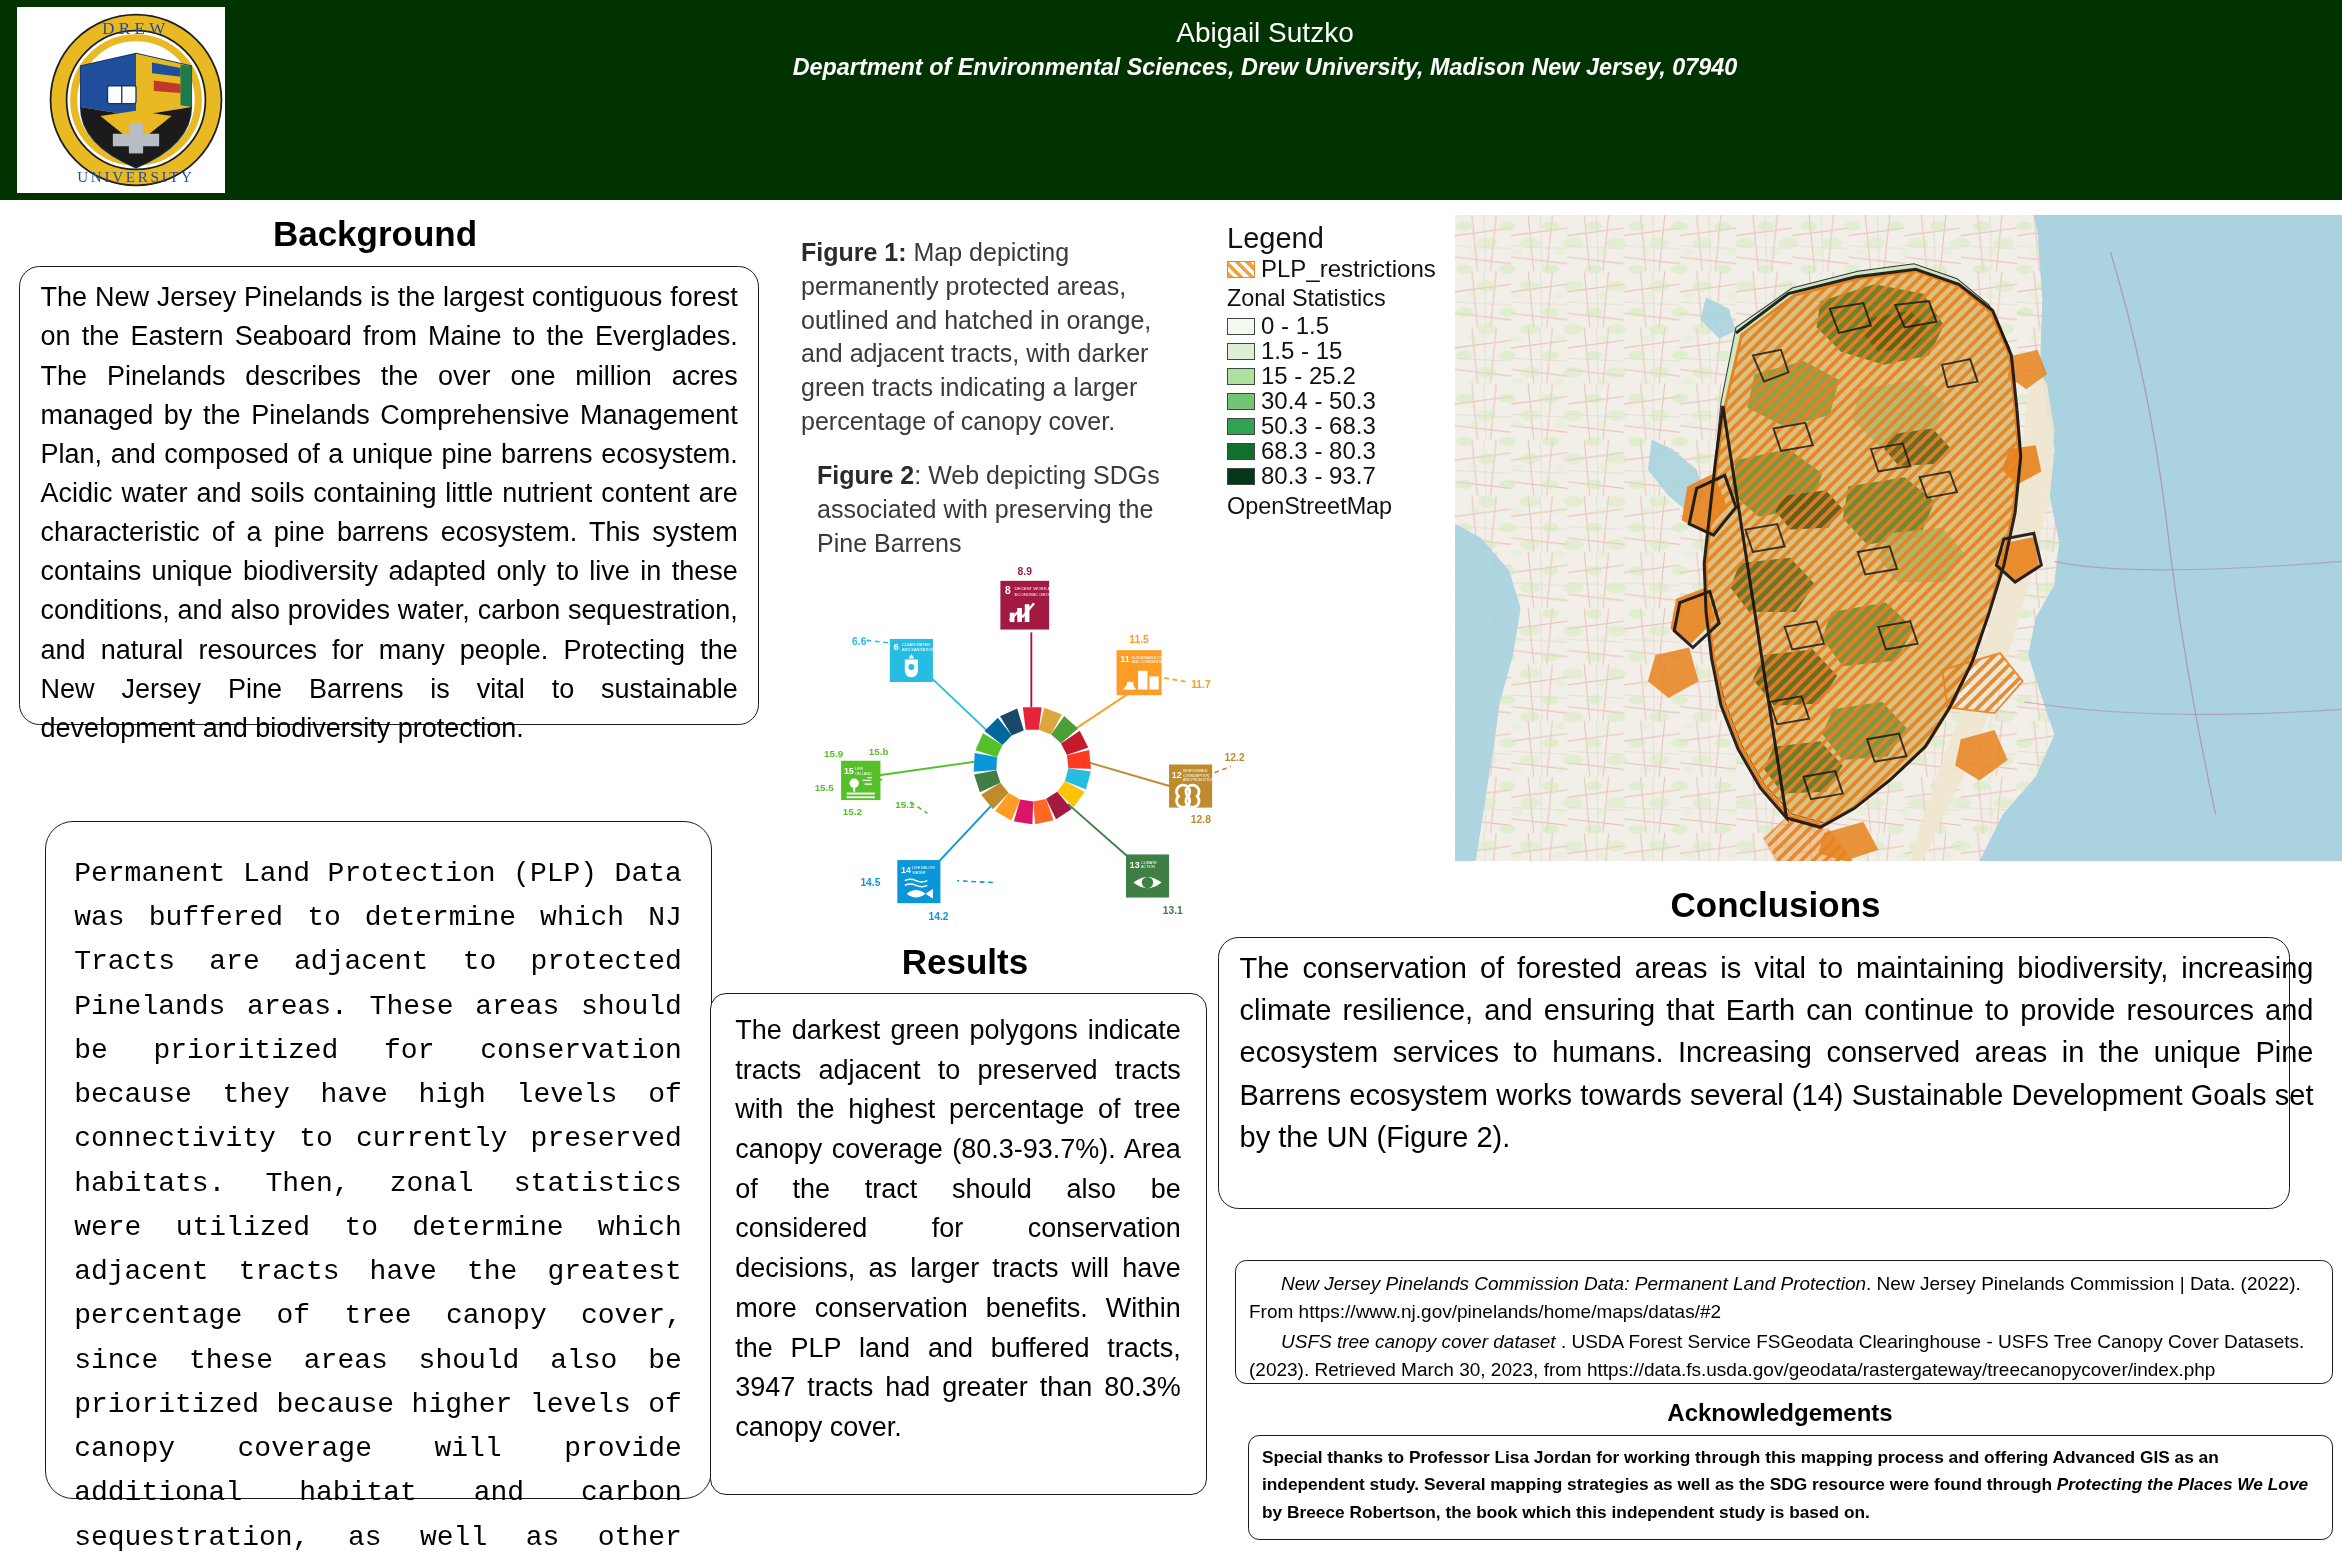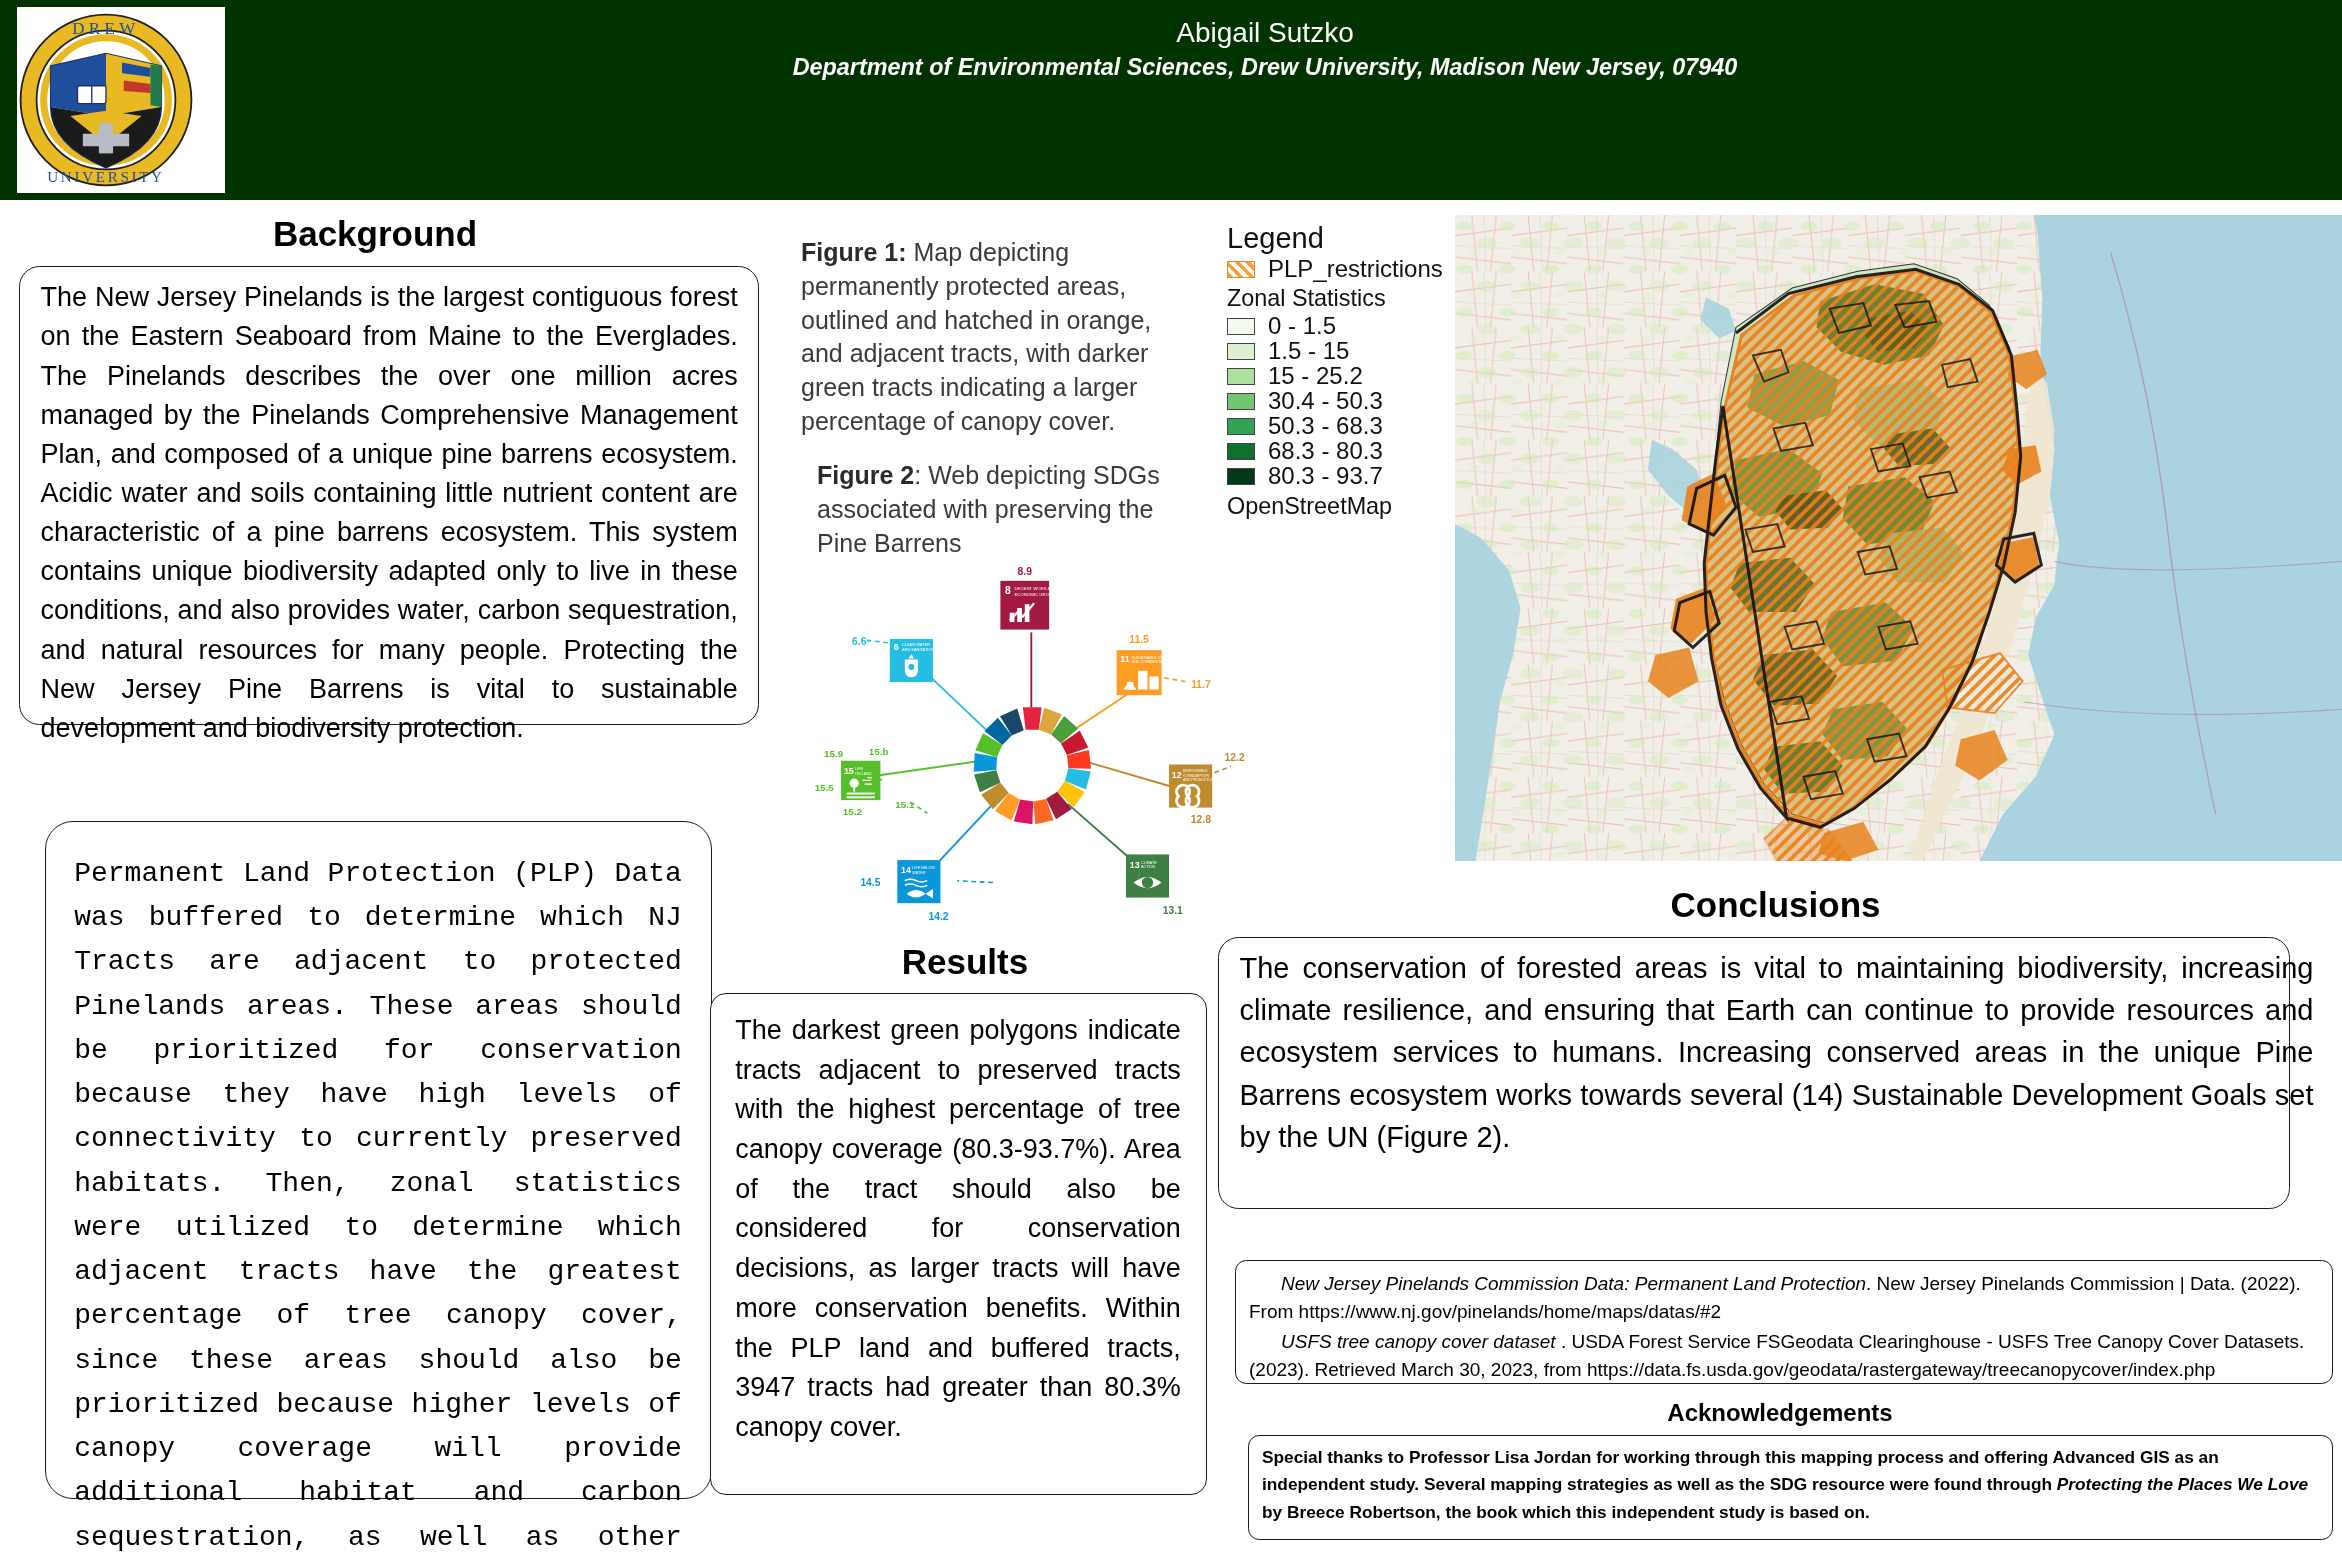--- a/index.html
+++ b/index.html
@@ -13,21 +13,21 @@
   .poster{position:absolute;inset:0;background:#fff;}
 
   
   .header{
     position:absolute;left:0;top:0;width:2342px;height:200px;
     background:#013300;
   }
   .logo-box{
     position:absolute;left:17px;top:6.6px;width:208px;height:186px;
     background:#ffffff;
-    display:flex;align-items:center;justify-content:flex-start;
+    display:flex;align-items:center;justify-content:flex-end;
   }
   .logo-svg{width:178px;height:178px;display:block;}
   .header-text{
     position:absolute;left:375px;top:13px;width:1780px;
     text-align:center;color:#ffffff;
   }
   .poster-title{
     font-size:42px;font-weight:bold;letter-spacing:0.2px;
     line-height:1.25;margin:0;padding-top:11.2px;
     font-family:"Liberation Sans", sans-serif;
@@ -78,21 +78,21 @@
   }
   #cap-fig2{
     position:absolute;left:817px;top:459px;width:375px;
     font-size:25px;line-height:1.35;color:#3a3a3a;
   }
   .cap-strong{font-weight:bold;color:#2b2b2b;}
 
   
   #legend{position:absolute;left:1227px;top:223px;width:234px;}
   .legend-title{font-size:29px;color:#111;line-height:1.05;margin-bottom:3.7px;}
-  .legend-row{display:flex;align-items:center;gap:13px;height:25px;}
+  .legend-row{display:flex;align-items:center;gap:6px;height:25px;}
   .legend-sub{font-size:23.4px;color:#111;line-height:1.15;margin-top:2.8px;margin-bottom:1.9px;}
   .sw{width:28px;height:17px;border:1.5px solid #444;box-sizing:border-box;display:inline-block;flex:0 0 auto;}
   .sw-hatch{
     width:28px;height:17px;box-sizing:border-box;display:inline-block;flex:0 0 auto;
     border:1.5px solid #e08a22;
     background:repeating-linear-gradient(45deg,#f6a13c 0 3.7px,#ffffff 3.7px 7.5px);
   }
   .legend-label{font-size:24px;color:#111;white-space:nowrap;line-height:1.1;}
   .legend-osm{font-size:23.4px;color:#111;margin-top:4.7px;}
 

